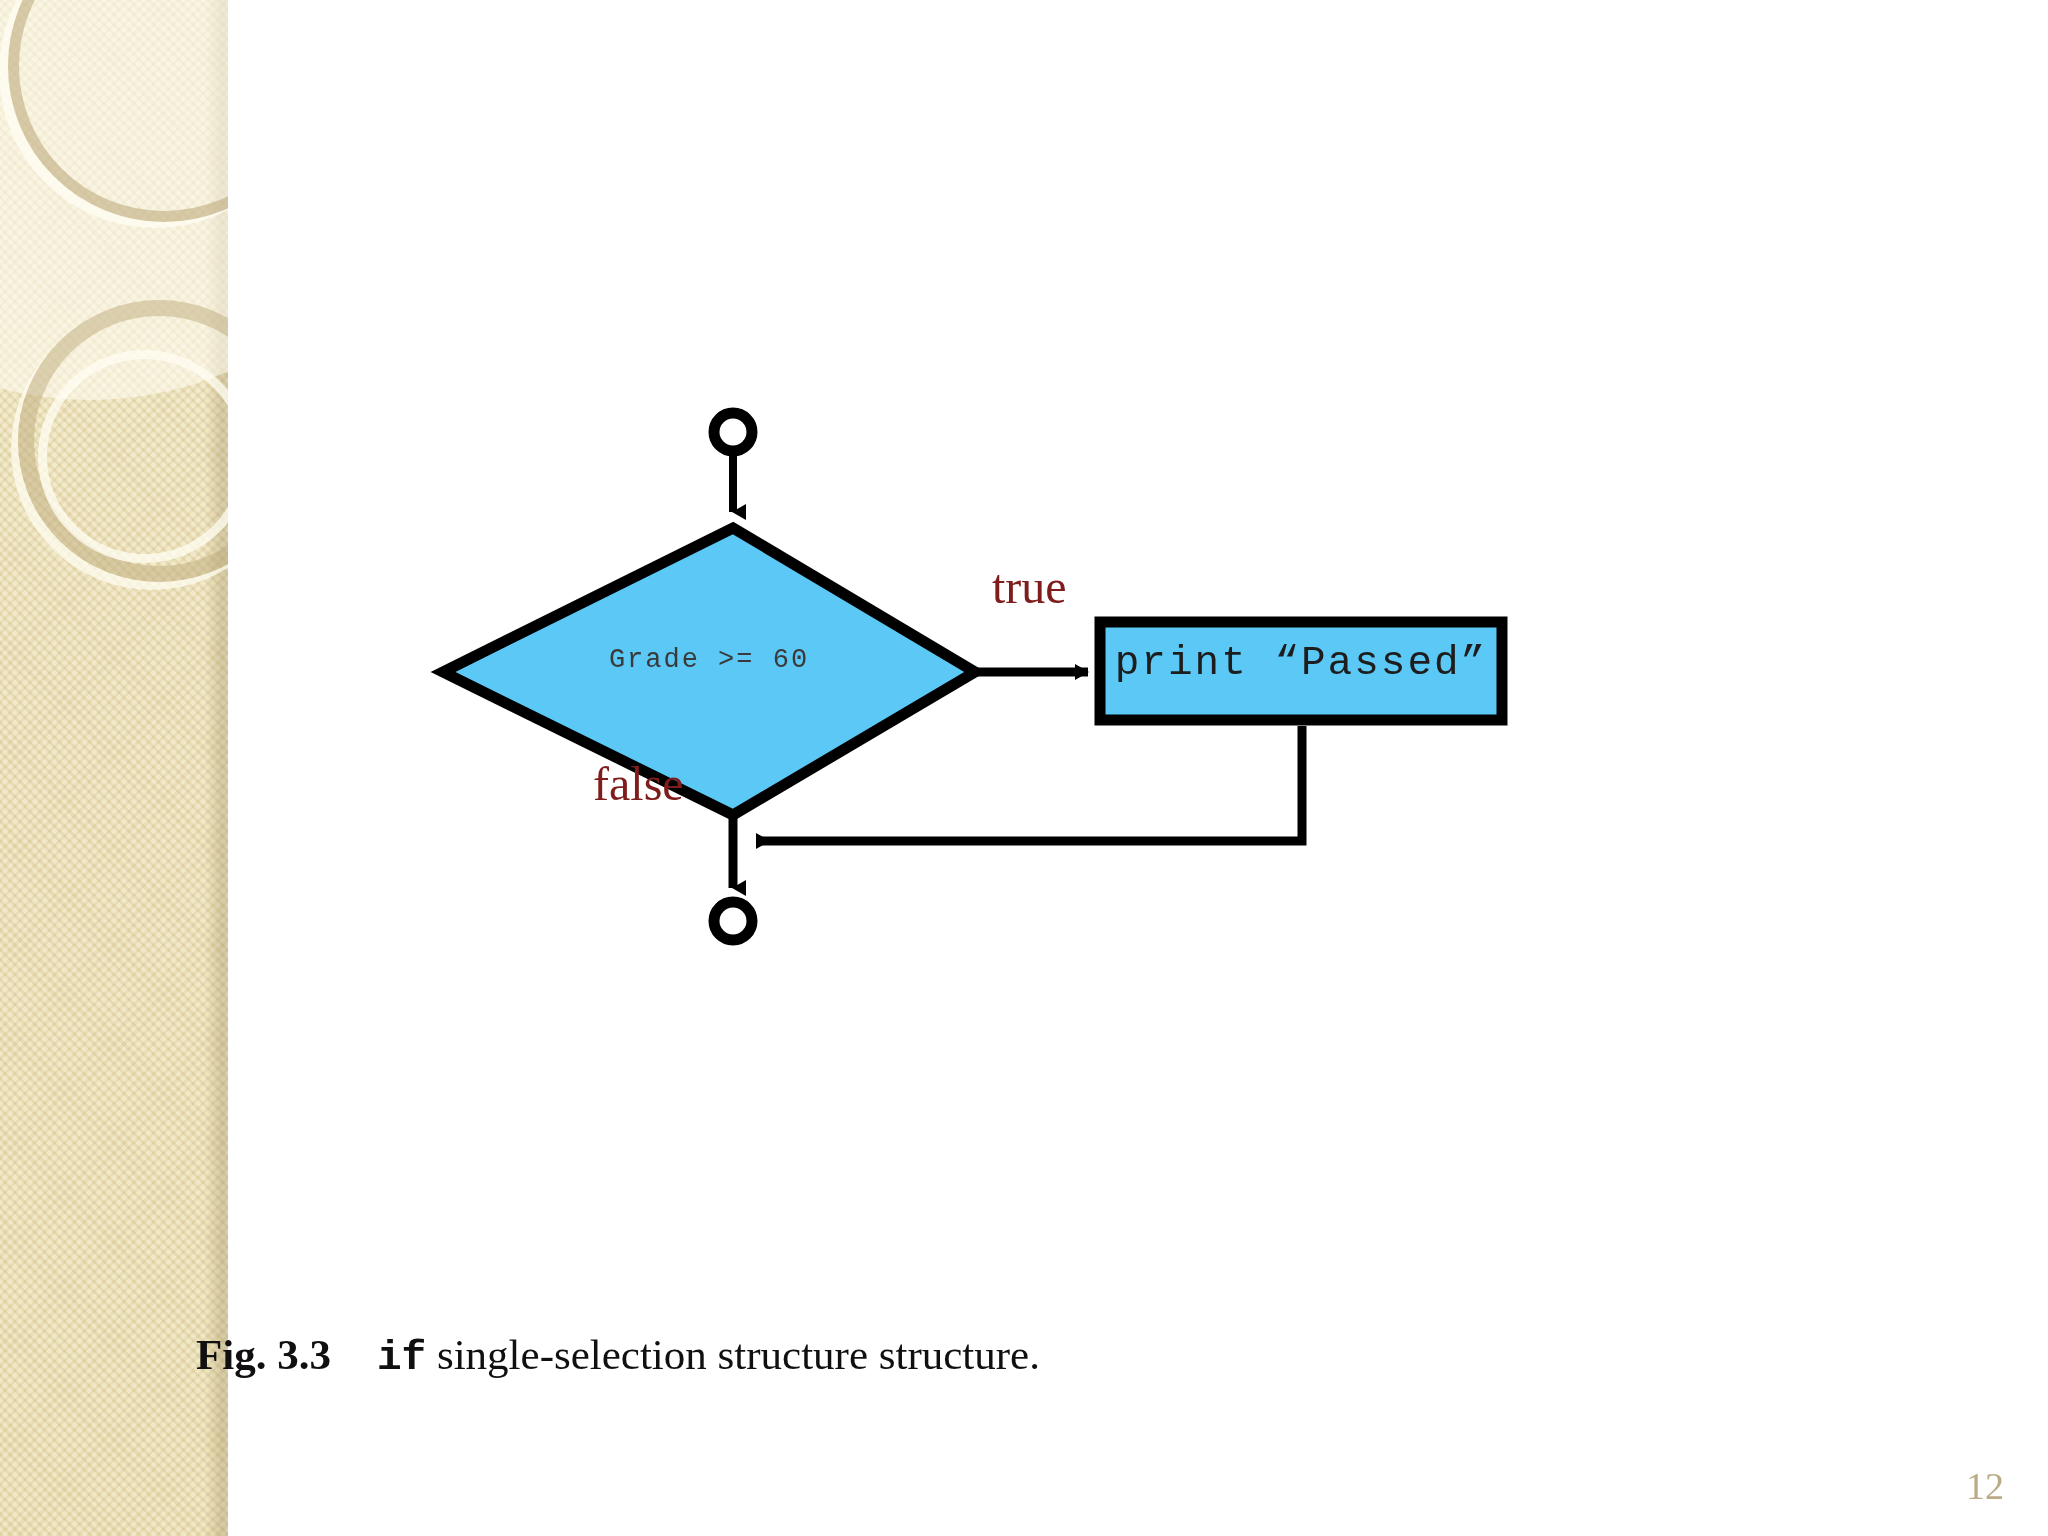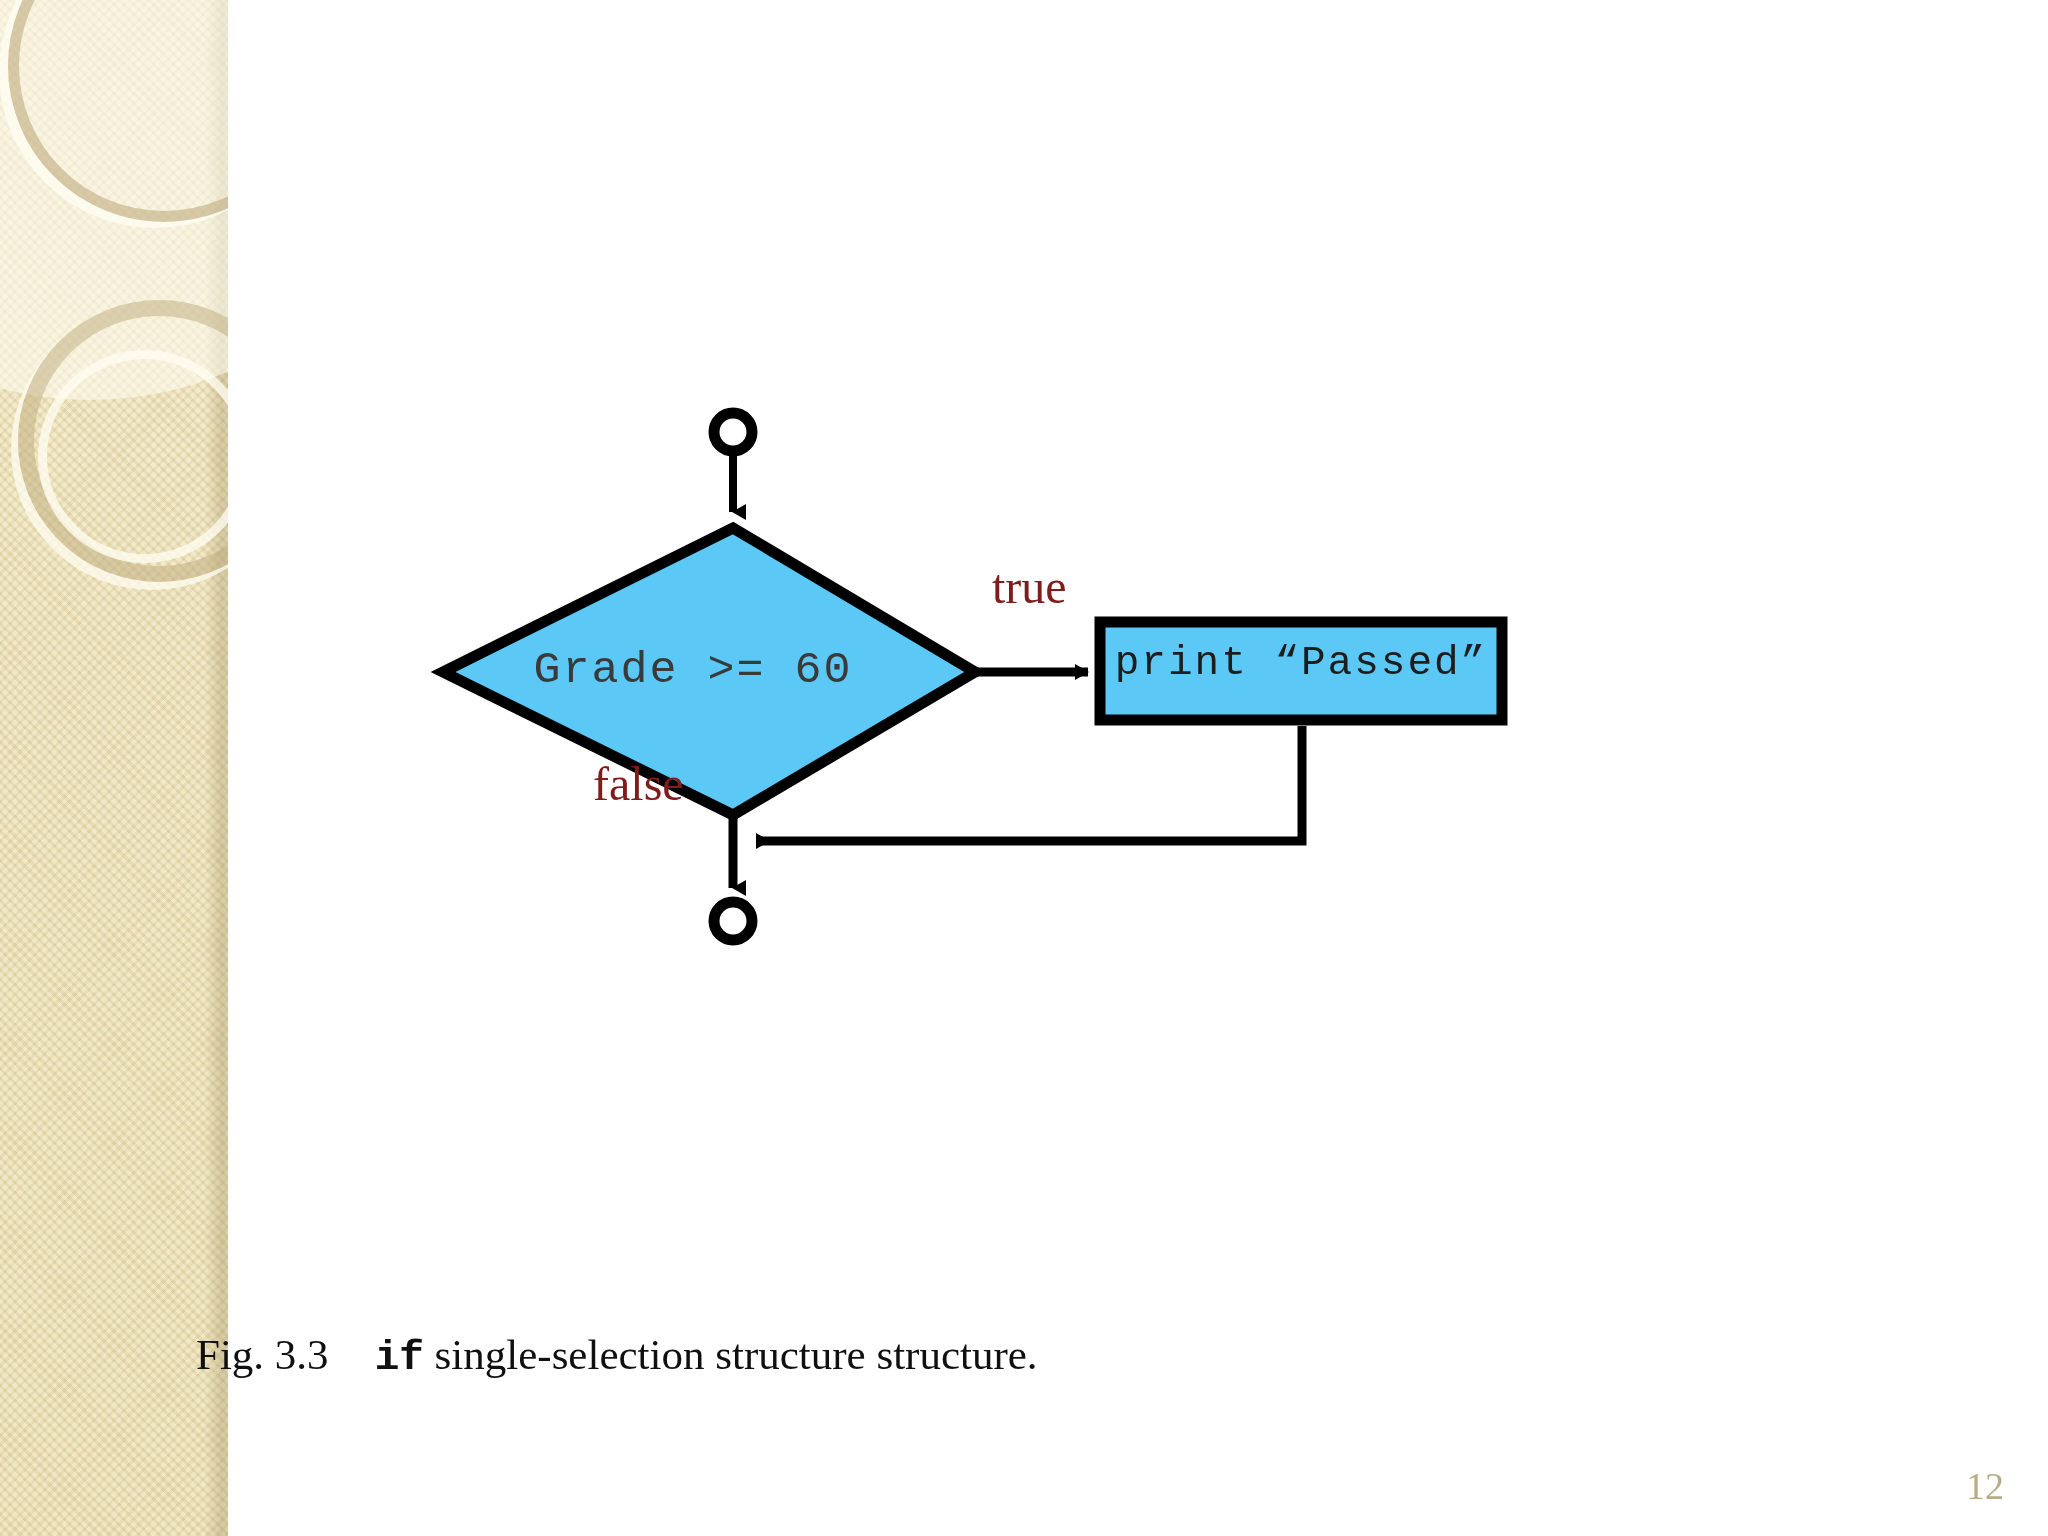--- a/index.html
+++ b/index.html
@@ -101,26 +101,26 @@
   
   #flow {
     position: absolute;
     left: 0; top: 0;
     width: 2048px;
     height: 1536px;
     pointer-events: none;
   }
   .diamond-text {
     position: absolute;
-    left: 427px;
+    left: 443px;
     top: 645px;
     width: 532px;
     text-align: center;
     font-family: "Liberation Mono", monospace;
-    font-size: 45px;
+    font-size: 27px;
     color: #3a3a3a;
     letter-spacing: 2px;
     white-space: nowrap;
   }
   .box-text {
     position: absolute;
     left: 1100px;
     top: 640px;
     width: 402px;
     text-align: center;
@@ -143,21 +143,21 @@
   
   #caption {
     position: absolute;
     left: 196px;
     top: 1330px;
     white-space: nowrap;
     font-family: "Liberation Serif", serif;
     font-size: 43px;
     color: #101010;
   }
-  #caption .figlabel { font-weight: normal; margin-top: 13px; }
+  #caption .figlabel { font-weight: bold; margin-top: 13px; }
   #caption .gap { display: inline-block; width: 46px; }
   #caption .mono { font-family: "Liberation Mono", monospace; font-weight: bold; font-size: 41px; }
 
   
   #pagenum {
     position: absolute;
     right: 44px;
     bottom: 28px;
     font-family: "Liberation Serif", serif;
     font-size: 38px;

